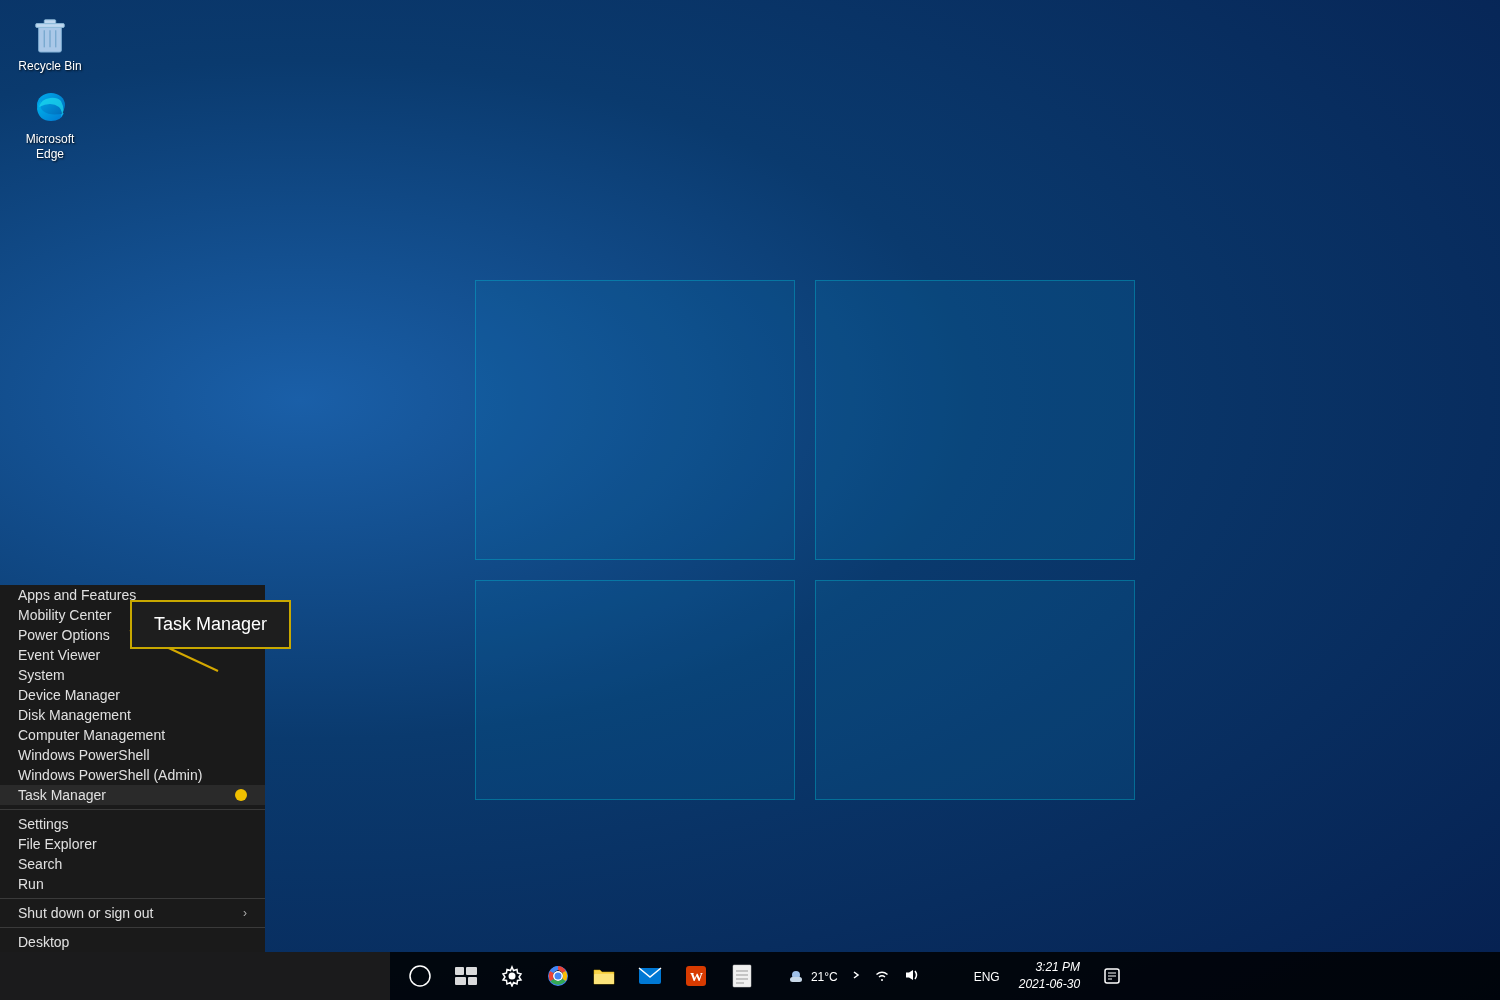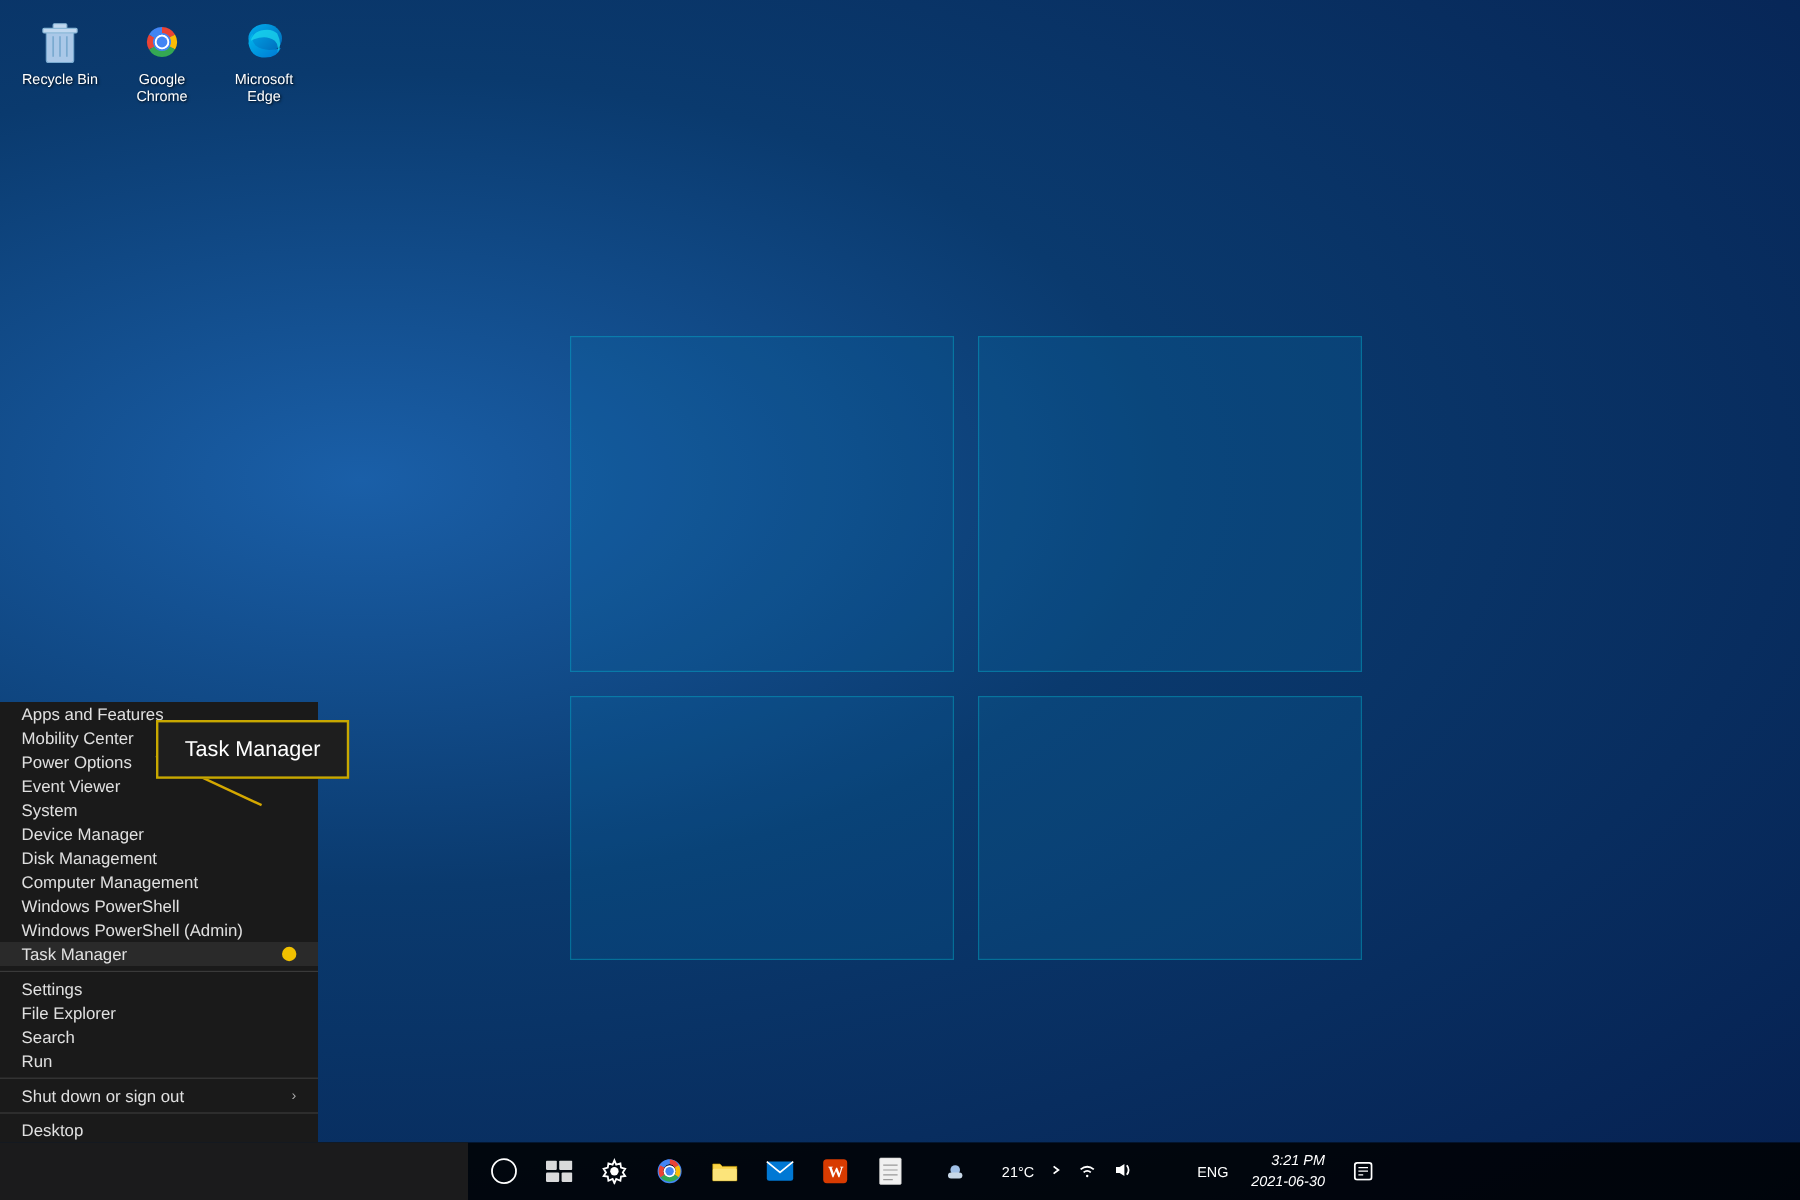--- a/index.html
+++ b/index.html
@@ -57,20 +57,21 @@
       width: 320px; height: 220px;
       background: rgba(10, 120, 180, 0.18);
     }
 
     
     .desktop-icons {
       position: absolute;
       top: 10px;
       left: 10px;
       display: flex;
+      flex-direction: column;
       gap: 5px;
     }
 
     .desktop-icon {
       display: flex;
       flex-direction: column;
       align-items: center;
       width: 80px;
       padding: 5px;
       cursor: pointer;
@@ -279,39 +280,20 @@
           <rect x="5" y="8" width="30" height="4" rx="1" fill="#c0d8f0" stroke="#8ab8d8" stroke-width="1"></rect>
           <rect x="14" y="4" width="12" height="4" rx="1" fill="#c0d8f0" stroke="#8ab8d8" stroke-width="1"></rect>
           <line x1="14" y1="15" x2="14" y2="33" stroke="#7aaad0" stroke-width="1.5"></line>
           <line x1="20" y1="15" x2="20" y2="33" stroke="#7aaad0" stroke-width="1.5"></line>
           <line x1="26" y1="15" x2="26" y2="33" stroke="#7aaad0" stroke-width="1.5"></line>
         </svg>
       </div>
       <span class="icon-label">Recycle Bin</span>
     </div>
 
-    <div class="desktop-icon">
-      <div class="icon-img">
-        <svg class="chrome-icon" viewBox="0 0 38 38" xmlns="http://www.w3.org/2000/svg">
-          <circle cx="19" cy="19" r="10" fill="#4285f4"></circle>
-          <circle cx="19" cy="19" r="6" fill="white"></circle>
-          <circle cx="19" cy="19" r="4" fill="#4285f4"></circle>
-
-          <path d="M19 9 L31 28 L7 28 Z" fill="none" stroke-width="0"></path>
-          <path d="M19 9 A10 10 0 0 1 27.66 14" stroke="#ea4335" stroke-width="5" fill="none"></path>
-          <path d="M27.66 14 A10 10 0 0 1 27.66 24" stroke="#fbbc05" stroke-width="5" fill="none"></path>
-          <path d="M27.66 24 A10 10 0 0 1 10.34 24" stroke="#34a853" stroke-width="5" fill="none"></path>
-          <path d="M10.34 24 A10 10 0 0 1 10.34 14" stroke="#ea4335" stroke-width="5" fill="none"></path>
-          <path d="M10.34 14 A10 10 0 0 1 19 9" stroke="#4285f4" stroke-width="5" fill="none"></path>
-          <circle cx="19" cy="19" r="6" fill="white"></circle>
-          <circle cx="19" cy="19" r="4.5" fill="#4285f4"></circle>
-        </svg>
-      </div>
-      <span class="icon-label">Google Chrome</span>
-    </div>
 
     <div class="desktop-icon">
       <div class="icon-img">
         <svg class="edge-icon" viewBox="0 0 38 38" xmlns="http://www.w3.org/2000/svg">
           <defs>
             <linearGradient id="edge-grad1" x1="0%" y1="0%" x2="100%" y2="100%">
               <stop offset="0%" style="stop-color:#00adef"></stop>
               <stop offset="100%" style="stop-color:#0068b8"></stop>
             </linearGradient>
             <linearGradient id="edge-grad2" x1="0%" y1="0%" x2="100%" y2="100%">
@@ -474,21 +456,21 @@
       </div>
     </div>
 
     <div class="taskbar-right">
 
       <div class="tray-icon">
         <svg width="18" height="14" viewBox="0 0 18 14" xmlns="http://www.w3.org/2000/svg" style="display:inline-block;vertical-align:middle;margin-right:2px">
           <circle cx="9" cy="5" r="4" fill="#a0c0e8"></circle>
           <rect x="3" y="7" width="12" height="5" rx="2.5" fill="#c8d8e8"></rect>
         </svg>
-        <span style="font-size:12px;color:white;vertical-align:middle;margin-left:24px;">21°C</span>
+        <span style="font-size:12px;color:white;vertical-align:middle;">21°C</span>
       </div>
 
       <div class="tray-icon">
         <svg width="8" height="12" viewBox="0 0 8 12" xmlns="http://www.w3.org/2000/svg">
           <polyline points="2,3 6,6 2,9" fill="none" stroke="white" stroke-width="1.5"></polyline>
         </svg>
       </div>
 
       <div class="tray-icon">
         <svg width="16" height="14" viewBox="0 0 16 14" xmlns="http://www.w3.org/2000/svg">

